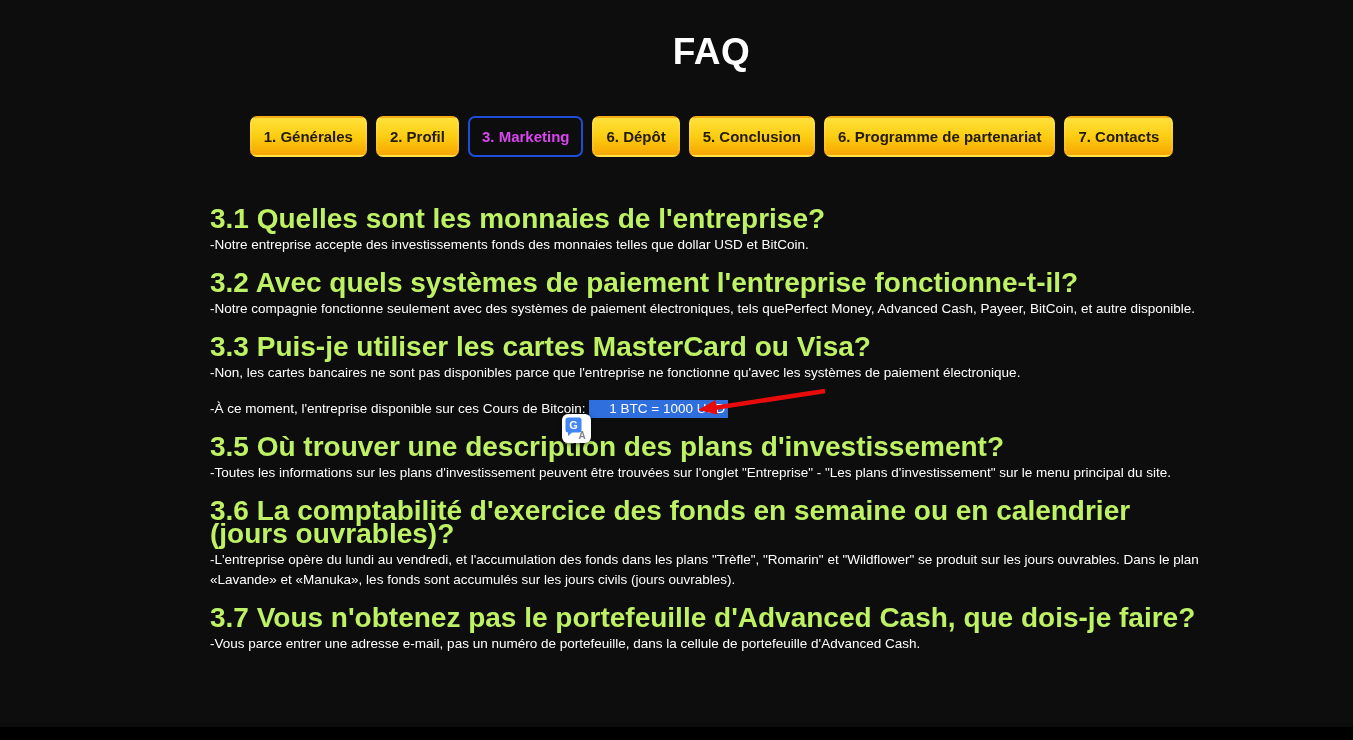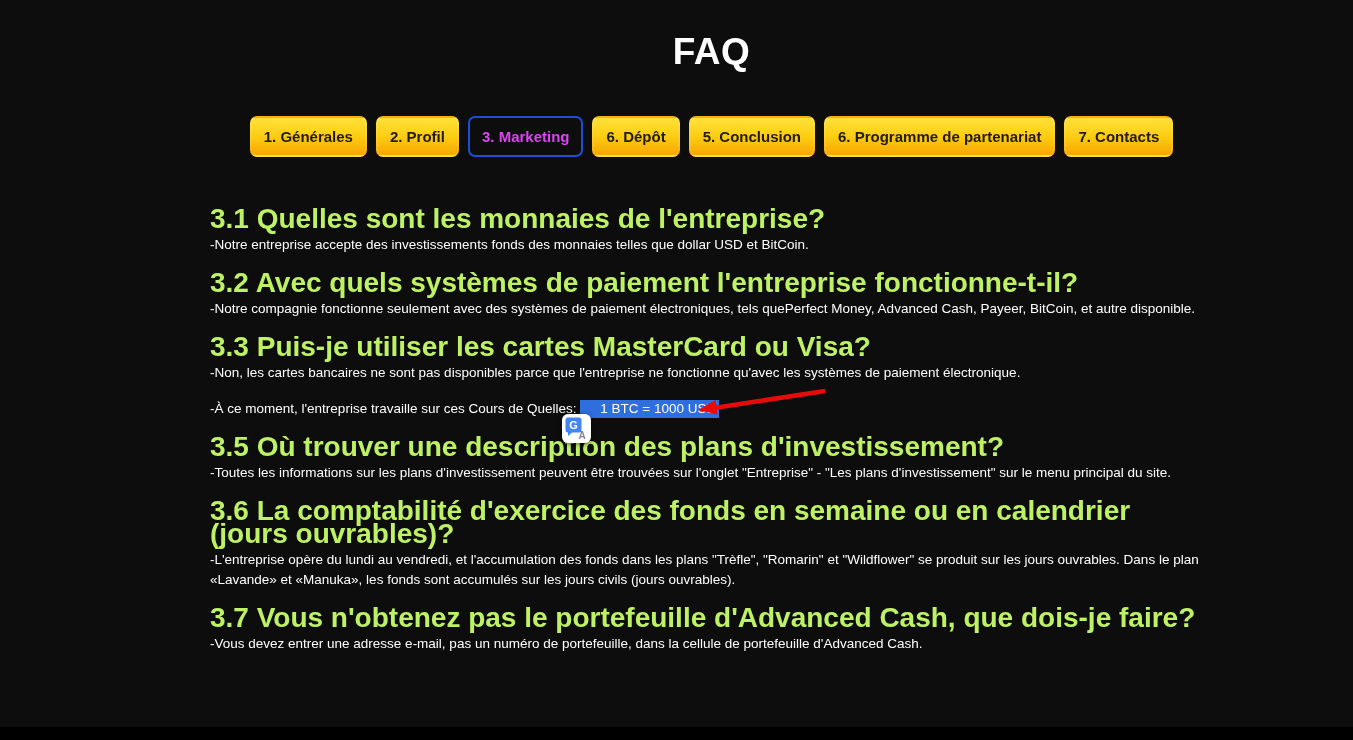--- a/index.html
+++ b/index.html
@@ -94,21 +94,21 @@
       <p>-Notre compagnie fonctionne seulement avec des systèmes de paiement électroniques, tels quePerfect Money, Advanced Cash, Payeer, BitCoin, et autre disponible.</p>
     </section>
 
     <section class="faq-section">
       <h2>3.3 Puis-je utiliser les cartes MasterCard ou Visa?</h2>
       <p>-Non, les cartes bancaires ne sont pas disponibles parce que l'entreprise ne fonctionne qu'avec les systèmes de paiement électronique.</p>
     </section>
 
     <section class="faq-section">
       <p>
-        <span>-À ce moment, l'entreprise travaille sur ces Cours de Quelles: </span><span class="highlight">1 BTC = 1000 USD</span>
+        <span>-À ce moment, l'entreprise disponible sur ces Cours de Bitcoin: </span><span class="highlight">1 BTC = 1000 USD</span>
 
         <svg class="arrow-annotation" viewBox="0 0 150 40" width="150" height="40" xmlns="http://www.w3.org/2000/svg">
           <line x1="137" y1="12" x2="26" y2="29" stroke="#e80b0b" stroke-width="4.5"></line>
           <polygon points="10,31 27.5,21 29.5,35.5" fill="#e80b0b"></polygon>
         </svg>
 
         <span class="translate-popup">
           <svg width="23" height="23" viewBox="0 0 23 23" xmlns="http://www.w3.org/2000/svg">
             <rect x="0.5" y="0.5" width="16" height="15" rx="2.5" fill="#4285f4"></rect>
             <polygon points="3,15 3,19 7.5,15" fill="#4285f4"></polygon>
@@ -124,19 +124,19 @@
       <p>-Toutes les informations sur les plans d'investissement peuvent être trouvées sur l'onglet "Entreprise" - "Les plans d'investissement" sur le menu principal du site.</p>
     </section>
 
     <section class="faq-section">
       <h2>3.6 La comptabilité d'exercice des fonds en semaine ou en calendrier (jours ouvrables)?</h2>
       <p>-L'entreprise opère du lundi au vendredi, et l'accumulation des fonds dans les plans "Trèfle", "Romarin" et "Wildflower" se produit sur les jours ouvrables. Dans le plan «Lavande» et «Manuka», les fonds sont accumulés sur les jours civils (jours ouvrables).</p>
     </section>
 
     <section class="faq-section">
       <h2>3.7 Vous n'obtenez pas le portefeuille d'Advanced Cash, que dois-je faire?</h2>
-      <p>-Vous devez entrer une adresse e-mail, pas un numéro de portefeuille, dans la cellule de portefeuille d'Advanced Cash.</p>
+      <p>-Vous parce entrer une adresse e-mail, pas un numéro de portefeuille, dans la cellule de portefeuille d'Advanced Cash.</p>
     </section>
 
   </main>
 
   <footer class="footer-bar"></footer>
 </div>
 
 </body></html>

